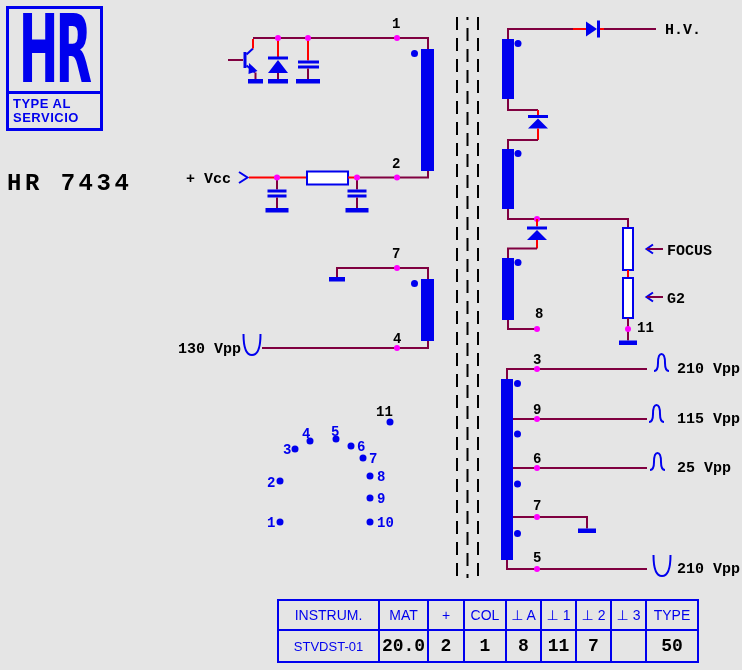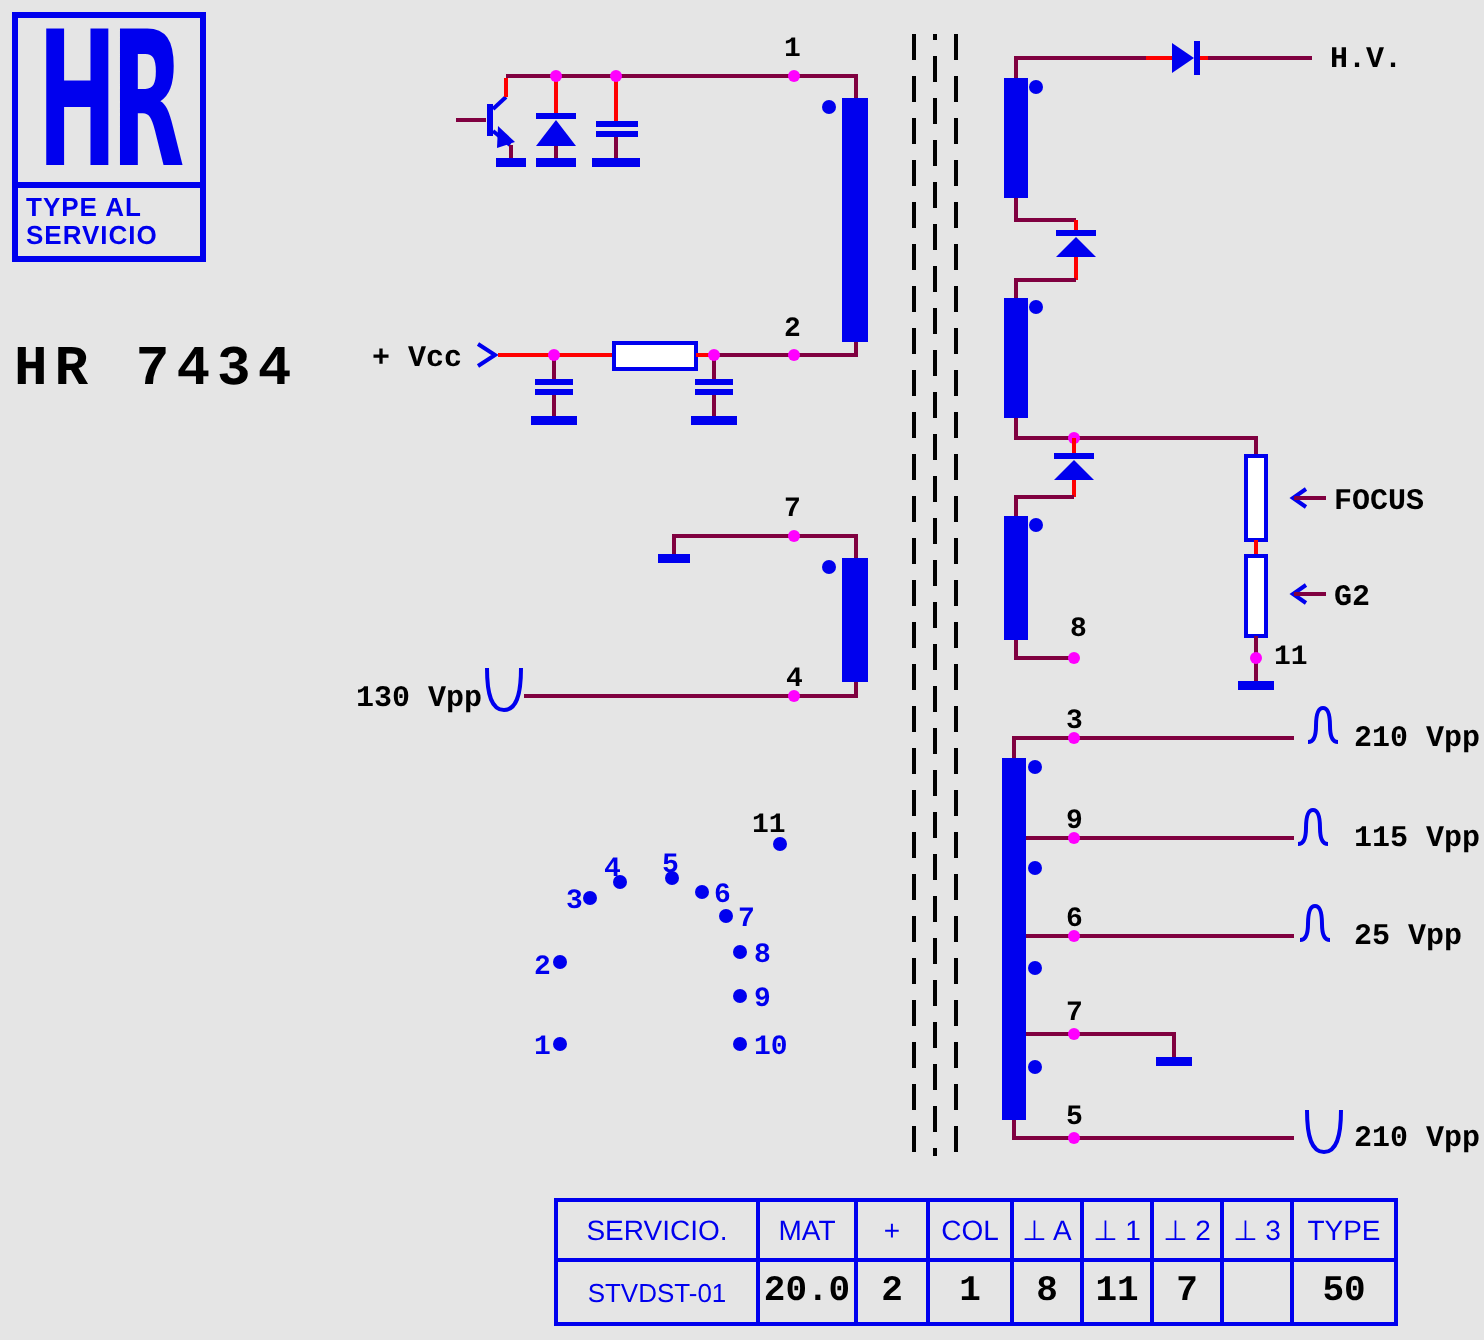--- a/index.html
+++ b/index.html
@@ -9,21 +9,21 @@
   .logo{position:absolute;left:6px;top:6px;width:91px;height:119px;border:3px solid #0000EE;
         display:flex;flex-direction:column;}
   .logo-hr{flex:1;display:flex;align-items:center;justify-content:center;overflow:hidden;}
   .logo-hr span{font-family:"DejaVu Sans",sans-serif;font-weight:bold;color:#0000EE;
         font-size:66px;letter-spacing:-4px;transform:scale(0.72,1.42);transform-origin:center center;}
   .logo-sub{border-top:3px solid #0000EE;padding:3px 0 3px 4px;
         font-family:"Liberation Sans",sans-serif;font-weight:bold;font-size:13px;
         line-height:14px;color:#0000EE;letter-spacing:0.5px;}
   
   .title{position:absolute;left:7px;top:170px;font-family:"Liberation Mono",monospace;
-        font-weight:bold;font-size:28px;letter-spacing:3.5px;color:#000;}
+        font-weight:bold;font-size:24px;letter-spacing:3.5px;color:#000;}
   
   svg{position:absolute;left:0;top:0;}
   .wire{stroke:#800040;stroke-width:2;fill:none;}
   .rwire{stroke:#FF0000;stroke-width:2;fill:none;}
   .bstroke{stroke:#0000EE;stroke-width:2;fill:none;}
   .comp{fill:#0000EE;stroke:none;}
   .rbox{fill:#ffffff;stroke:#0000EE;stroke-width:2;}
   .jdot{fill:#FF00FF;stroke:none;}
   .bdot{fill:#0000EE;stroke:none;}
   .core{stroke:#000;stroke-width:2;fill:none;}
@@ -261,21 +261,21 @@
         <col style="width:36px">
       <col style="width:42px">
         <col style="width:35px">
         <col style="width:35px">
       <col style="width:35px">
         <col style="width:35px">
         <col style="width:52px">
     </colgroup>
     <tbody>
         <tr class="hdr">
-      <td>SERVICIO.</td>
+      <td>INSTRUM.</td>
       <td>MAT</td>
       <td>+</td>
       <td>COL</td>
       <td>⊥ A</td>
       <td>⊥ 1</td>
       <td>⊥ 2</td>
       <td>⊥ 3</td>
       <td>TYPE</td>
     </tr>
     <tr class="val">

